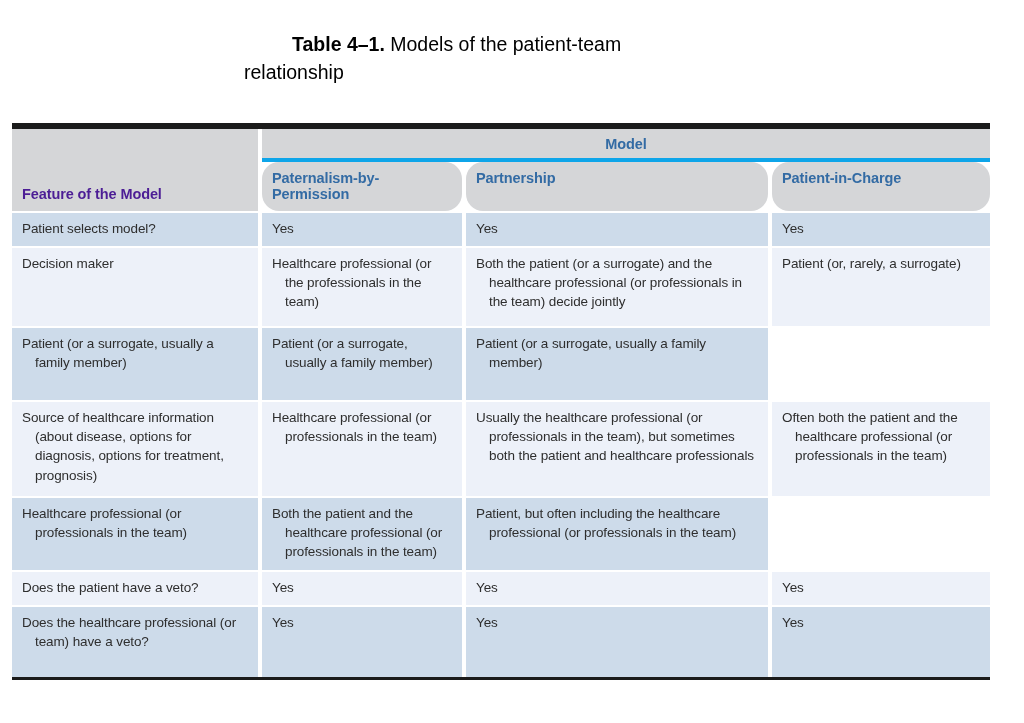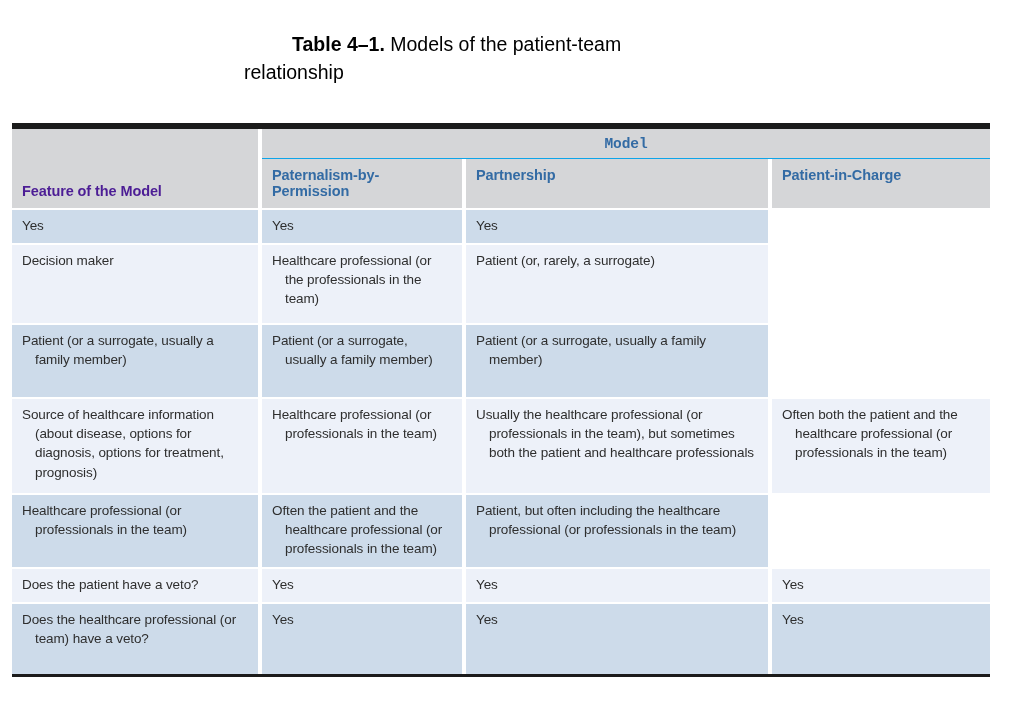--- a/index.html
+++ b/index.html
@@ -49,37 +49,37 @@
     font-size: 14.5px;
     letter-spacing: -0.1px;
   }
   .model-title {
     background: #d5d6d8;
     text-align: center;
     color: #336ba4;
     font-weight: bold;
     font-size: 14.5px;
     padding: 7px 0 6px 0;
-    border-bottom: 1px solid #0ea5e9;
-    letter-spacing: -0.1px;
-    font-family: Liberation Mono, monospace;
+    border-bottom: 4px solid #0ea5e9;
+    letter-spacing: -0.1px;
   }
   .model-cols {
     display: grid;
     grid-template-columns: 200px 302px 1fr;
     column-gap: 4px;
     background: #ffffff;
   }
   .model-col {
     background: #d5d6d8;
     color: #336ba4;
     font-weight: bold;
     font-size: 14.5px;
     padding: 8px 10px 9px 10px;
     letter-spacing: -0.1px;
+    border-radius: 17px;
   }
 
   
   .row {
     display: grid;
     grid-template-columns: 246px 200px 302px 1fr;
     column-gap: 4px;
     margin-top: 2px;
     background: #ffffff;
   }
@@ -126,38 +126,44 @@
         <div class="model-cols">
           <div class="model-col">Paternalism-by-Permission</div>
           <div class="model-col">Partnership</div>
           <div class="model-col">Patient-in-Charge</div>
         </div>
       </div>
     </div>
 
     <div class="row dark rh1">
       <div class="cell">
+          <span class="hang">Patient selects model?</span>
+        </div>
+      <div class="cell">
           <span class="hang">Yes</span>
         </div>
       <div class="cell">
           <span class="hang">Yes</span>
         </div>
       <div class="cell">
           <span class="hang">Yes</span>
         </div>
     </div>
 
     <div class="row light rh2">
       <div class="cell">
           <span class="hang">Decision maker</span>
         </div>
       <div class="cell">
           <span class="hang">Healthcare professional (or the professionals in the team)</span>
         </div>
       <div class="cell">
+          <span class="hang">Both the patient (or a surrogate) and the healthcare professional (or professionals in the team) decide jointly</span>
+        </div>
+      <div class="cell">
           <span class="hang">Patient (or, rarely, a surrogate)</span>
         </div>
     </div>
 
     <div class="row dark rh3">
       <div class="cell">
           <span class="hang">Patient (or a surrogate, usually a family member)</span>
         </div>
       <div class="cell">
           <span class="hang">Patient (or a surrogate, usually a family member)</span>
@@ -180,21 +186,21 @@
       <div class="cell">
           <span class="hang">Often both the patient and the healthcare professional (or professionals in the team)</span>
         </div>
     </div>
 
     <div class="row dark rh5">
       <div class="cell">
           <span class="hang">Healthcare professional (or professionals in the team)</span>
         </div>
       <div class="cell">
-          <span class="hang">Often the patient and the healthcare professional (or professionals in the team)</span>
+          <span class="hang">Both the patient and the healthcare professional (or professionals in the team)</span>
         </div>
       <div class="cell">
           <span class="hang">Patient, but often including the healthcare professional (or professionals in the team)</span>
         </div>
     </div>
 
     <div class="row light rh6">
       <div class="cell">
           <span class="hang">Does the patient have a veto?</span>
         </div>

